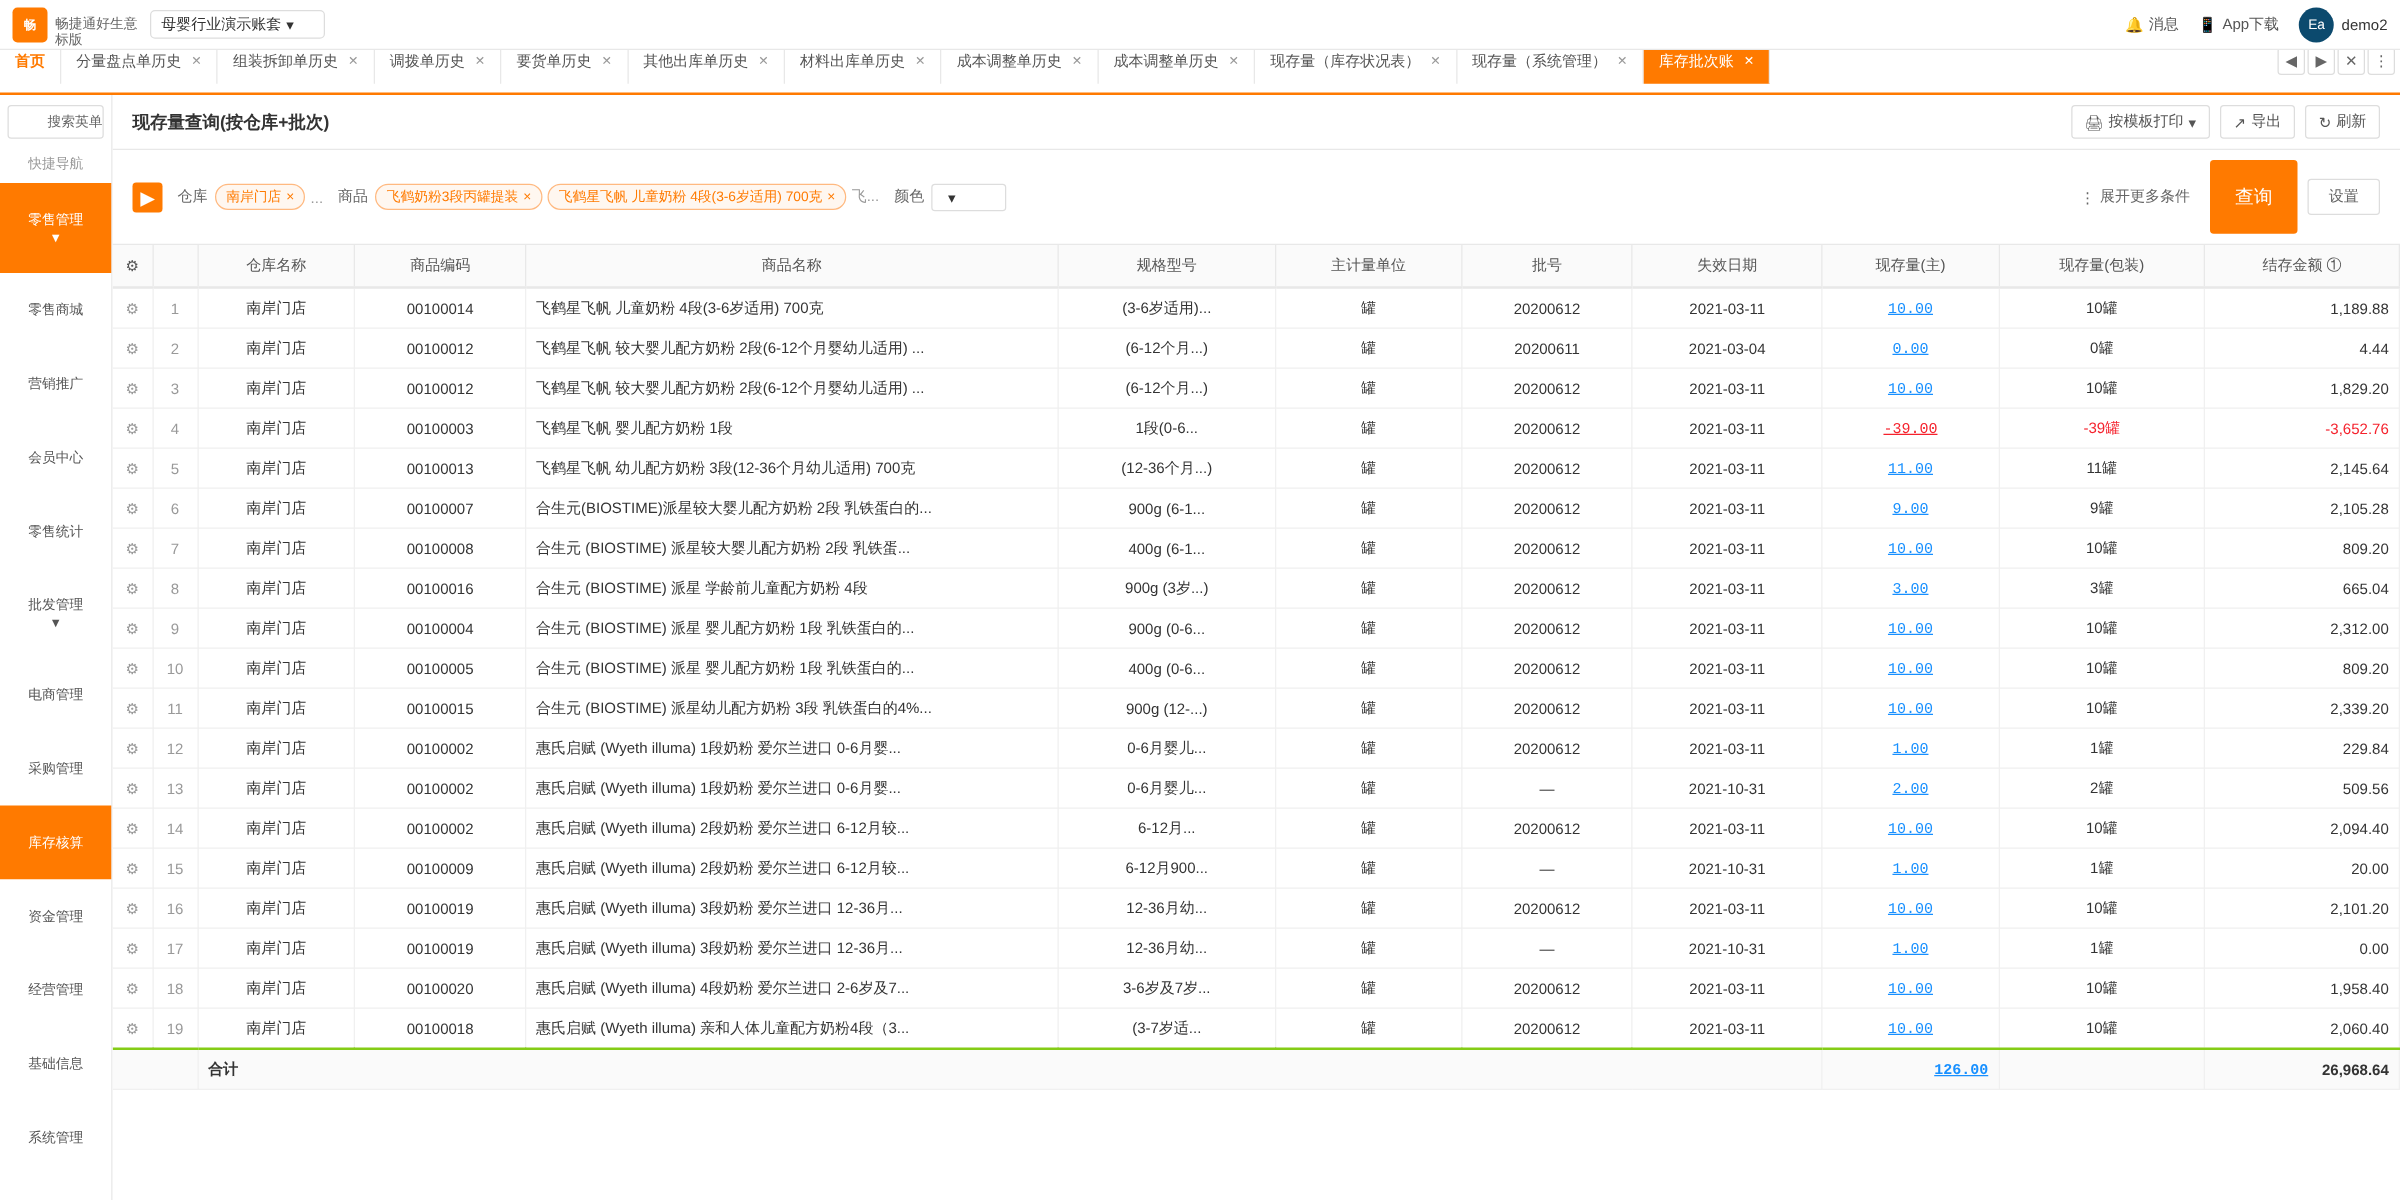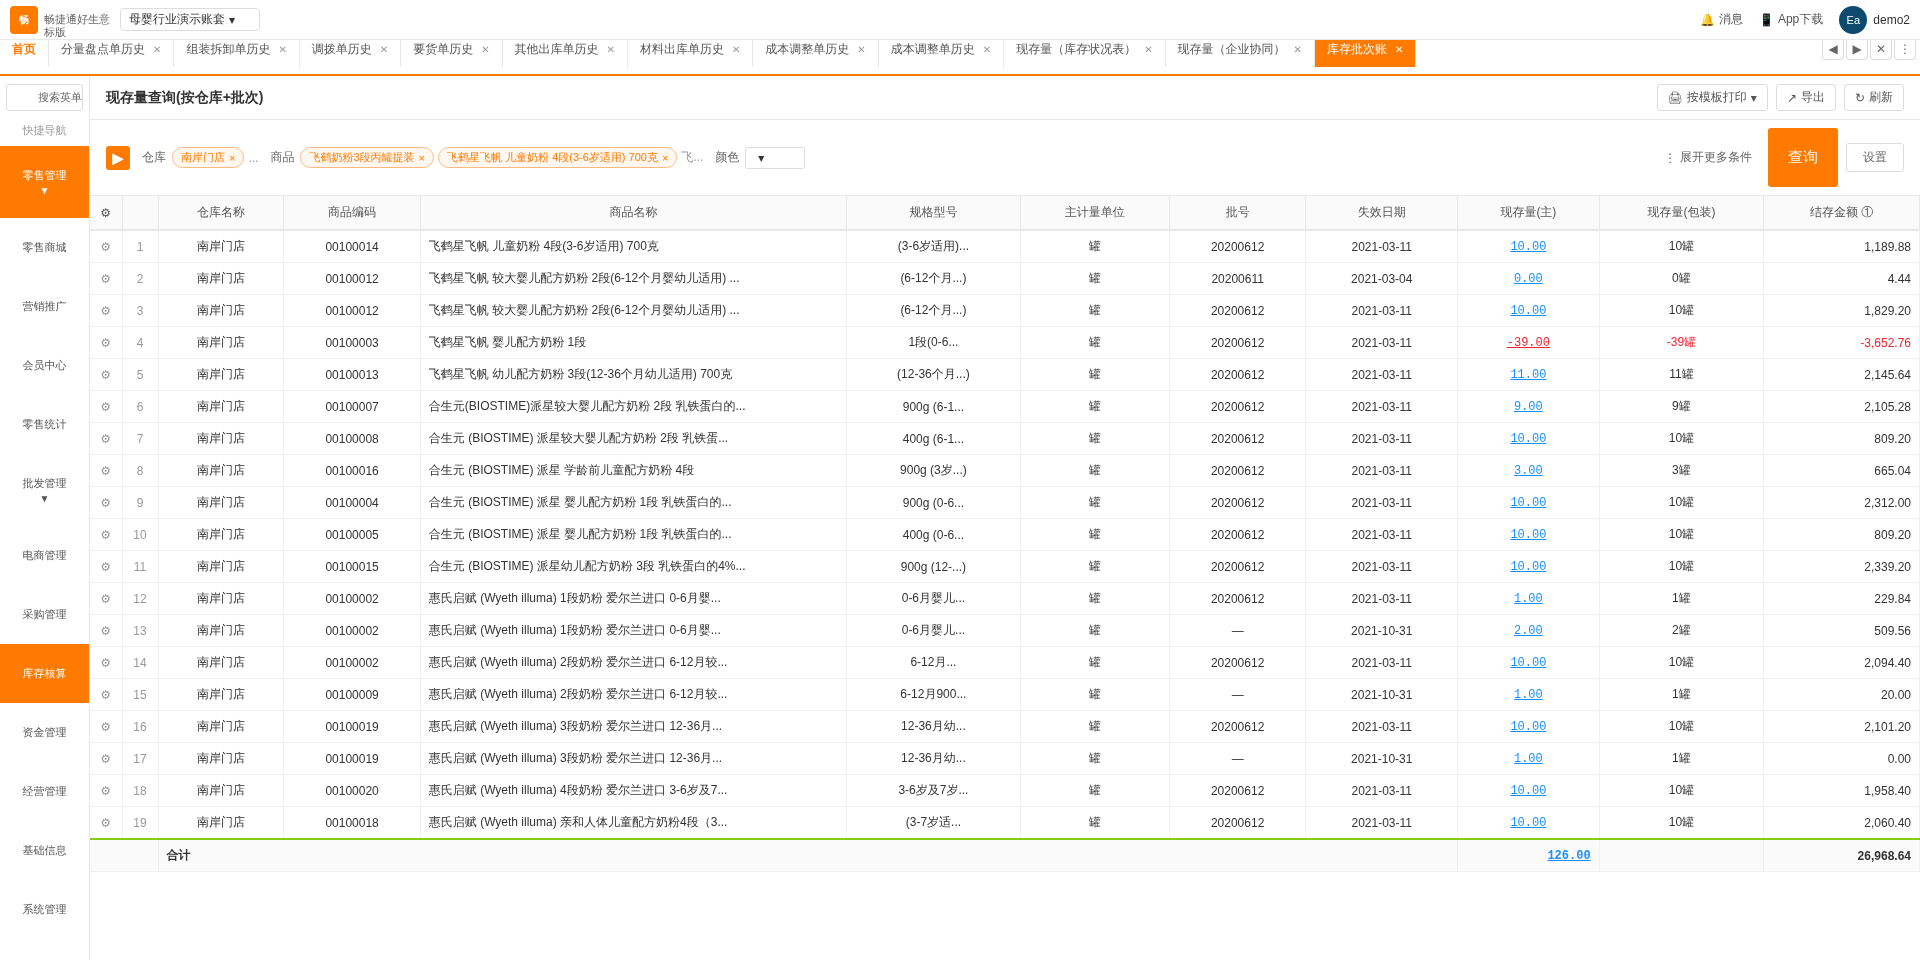--- a/index.html
+++ b/index.html
@@ -145,21 +145,21 @@
   </div>
   <div class="nav-tab">
     <span>成本调整单历史</span>
     <span class="close-x">✕</span>
   </div>
   <div class="nav-tab">
     <span>现存量（库存状况表）</span>
     <span class="close-x">✕</span>
   </div>
   <div class="nav-tab">
-    <span>现存量（企业协同）</span>
+    <span>现存量（系统管理）</span>
     <span class="close-x">✕</span>
   </div>
   <div class="nav-tab active">
     <span>库存批次账</span>
     <span class="close-x">✕</span>
   </div>
   <div class="nav-tabs-end">
     <div class="nav-arrow">◀</div>
     <div class="nav-arrow">▶</div>
     <div class="nav-arrow">✕</div>
@@ -560,21 +560,21 @@
     <td>2021-10-31</td>
     <td class="td-link">1.00</td>
     <td class="">1罐</td>
     <td class="td-num">0.00</td>
   </tr>
             <tr>
     <td class="td-settings">⚙</td>
     <td class="row-index">18</td>
     <td>南岸门店</td>
     <td>00100020</td>
-    <td class="td-left" style="max-width:220px;overflow:hidden;text-overflow:ellipsis;">惠氏启赋 (Wyeth illuma) 4段奶粉 爱尔兰进口 3-6岁及7...</td>
+    <td class="td-left" style="max-width:220px;overflow:hidden;text-overflow:ellipsis;">惠氏启赋 (Wyeth illuma) 4段奶粉 爱尔兰进口 2-6岁及7...</td>
     <td>3-6岁及7岁...</td>
     <td>罐</td>
     <td>20200612</td>
     <td>2021-03-11</td>
     <td class="td-link">10.00</td>
     <td class="">10罐</td>
     <td class="td-num">1,958.40</td>
   </tr>
             <tr>
     <td class="td-settings">⚙</td>

